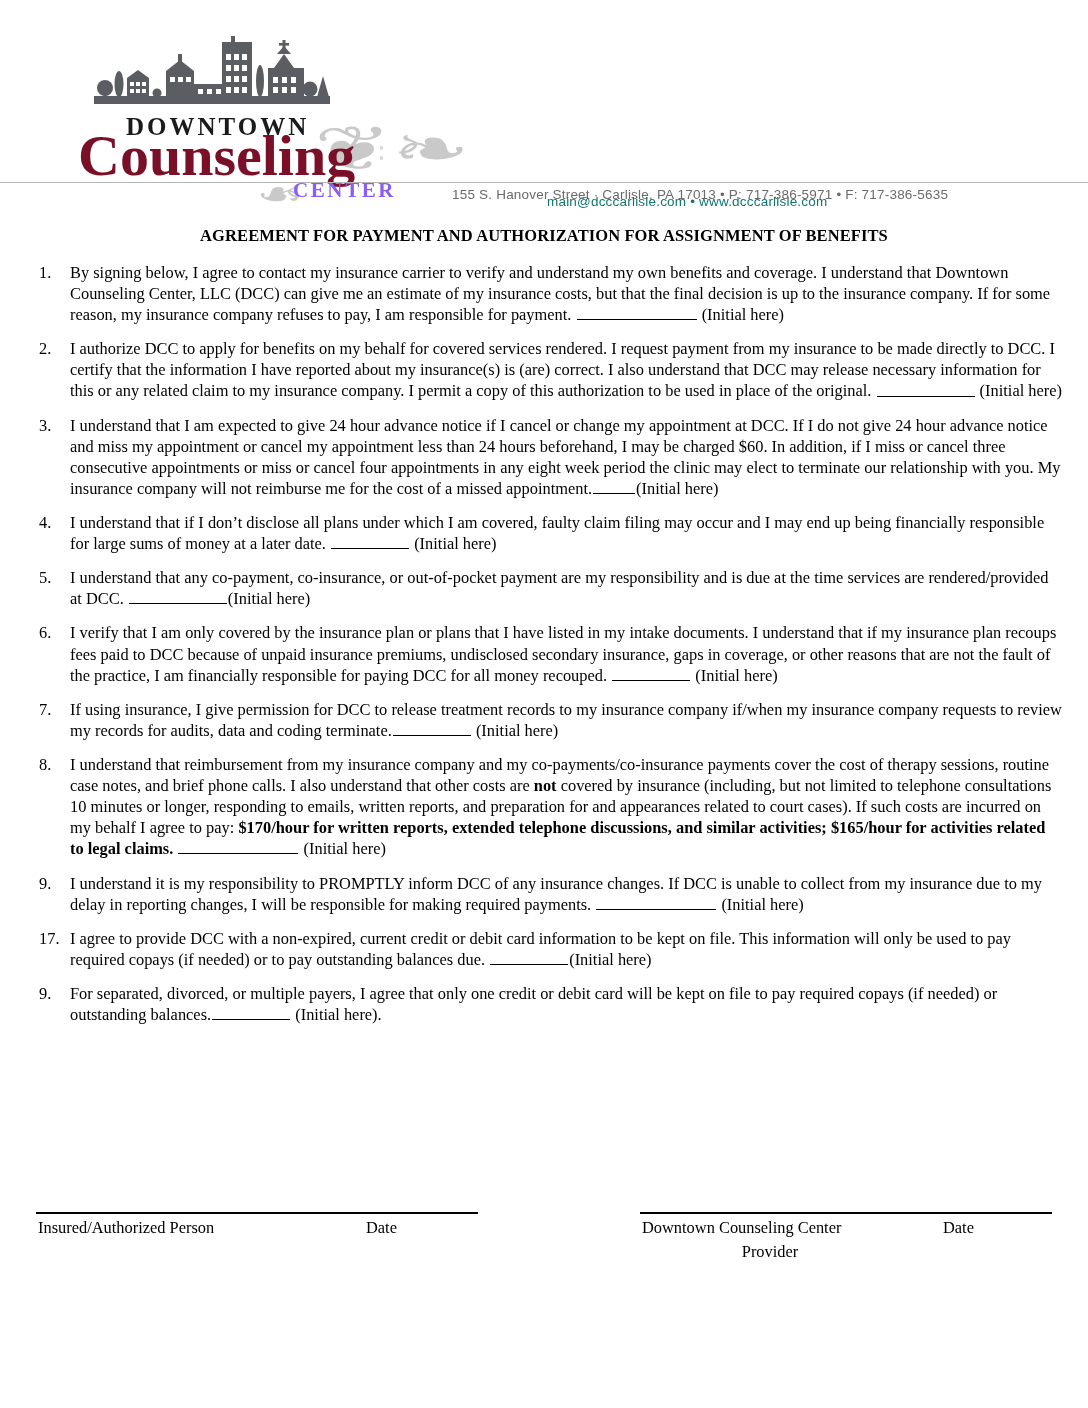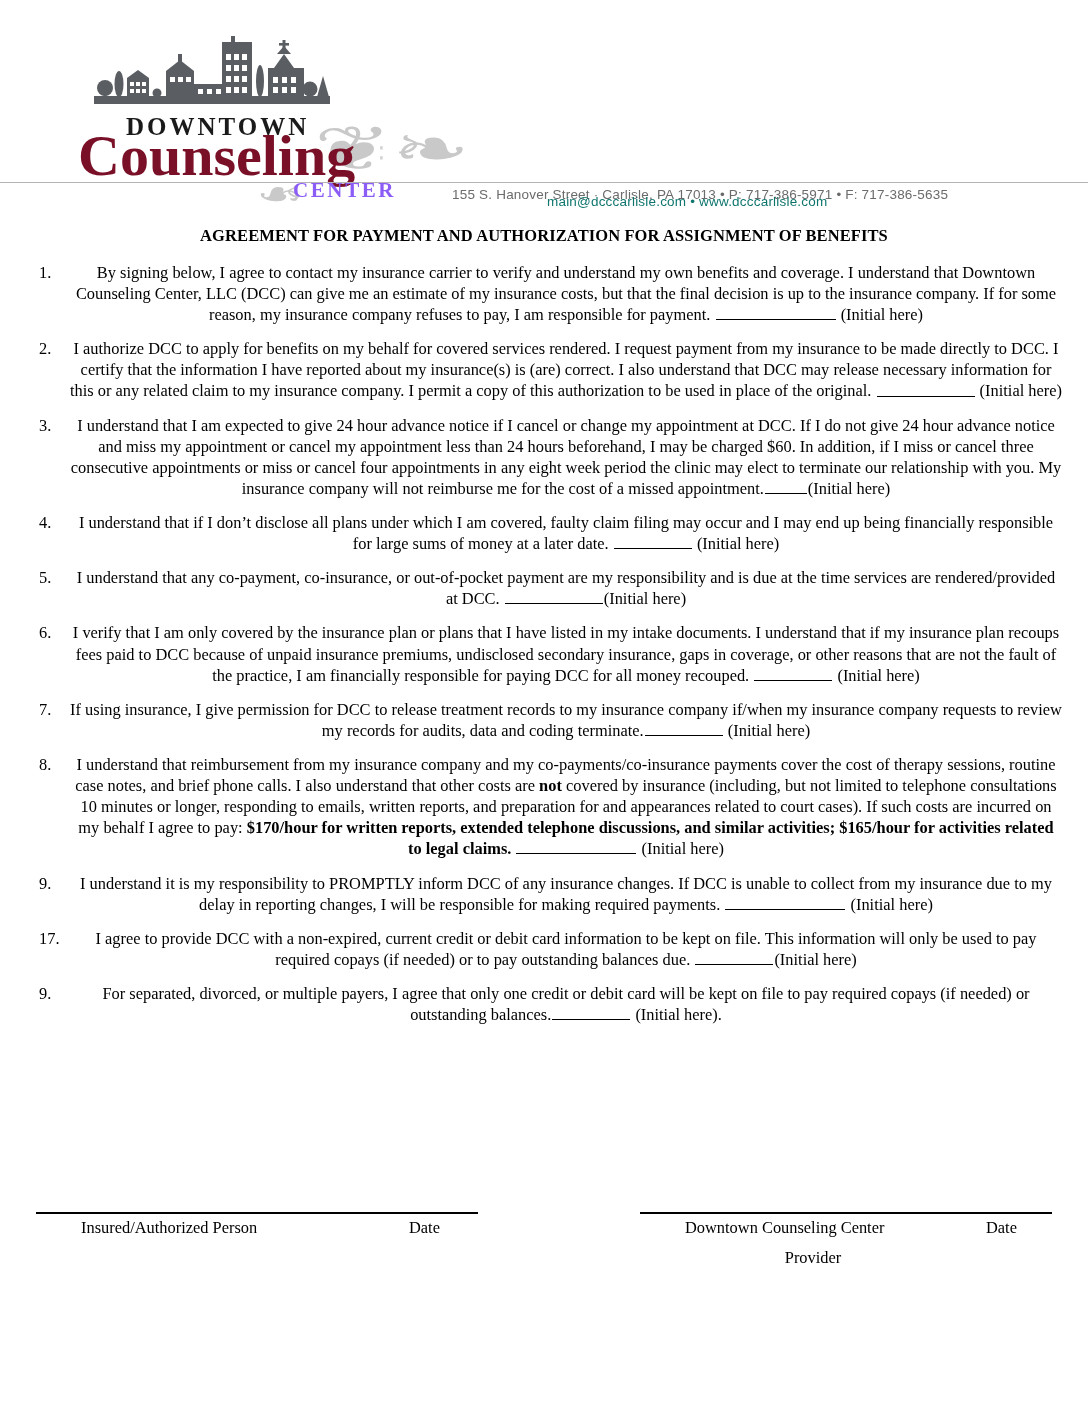--- a/index.html
+++ b/index.html
@@ -157,21 +157,21 @@
   }
   .clause-num {
     width: 34px;
     flex: 0 0 34px;
     text-align: left;
     padding-left: 3px;
     box-sizing: border-box;
   }
   .clause-body {
     flex: 1 1 auto;
-    text-align: center;
+    text-align: left;
   }
   .b { font-weight: bold; }
   .blank {
     display: inline-block;
     border-bottom: 1.6px solid #000;
     vertical-align: baseline;
     height: 0.92em;
     margin: 0 1px;
   }
   .w-xs { width: 42px; }
@@ -196,28 +196,27 @@
   .sig-rule {
     height: 1.6px;
     background: #000;
     width: 100%;
   }
   .sig-labels {
     position: relative;
     margin-top: 4px;
     font-size: 16.4px;
     height: 22px;
-    margin-left: 43px;
   }
   .sig-name { position: absolute; left: 2px; top: 0; white-space: nowrap; }
   #sig-left .sig-date { position: absolute; left: 330px; top: 0; }
   #sig-right .sig-date { position: absolute; left: 303px; top: 0; }
   .sig-sub {
     position: absolute;
-    top: 30px;
+    top: 24px;
     left: 0;
     width: 260px;
     text-align: center;
     font-size: 16.4px;
   }
 </style>
 </head>
 <body>
 
 <div id="letterhead">

